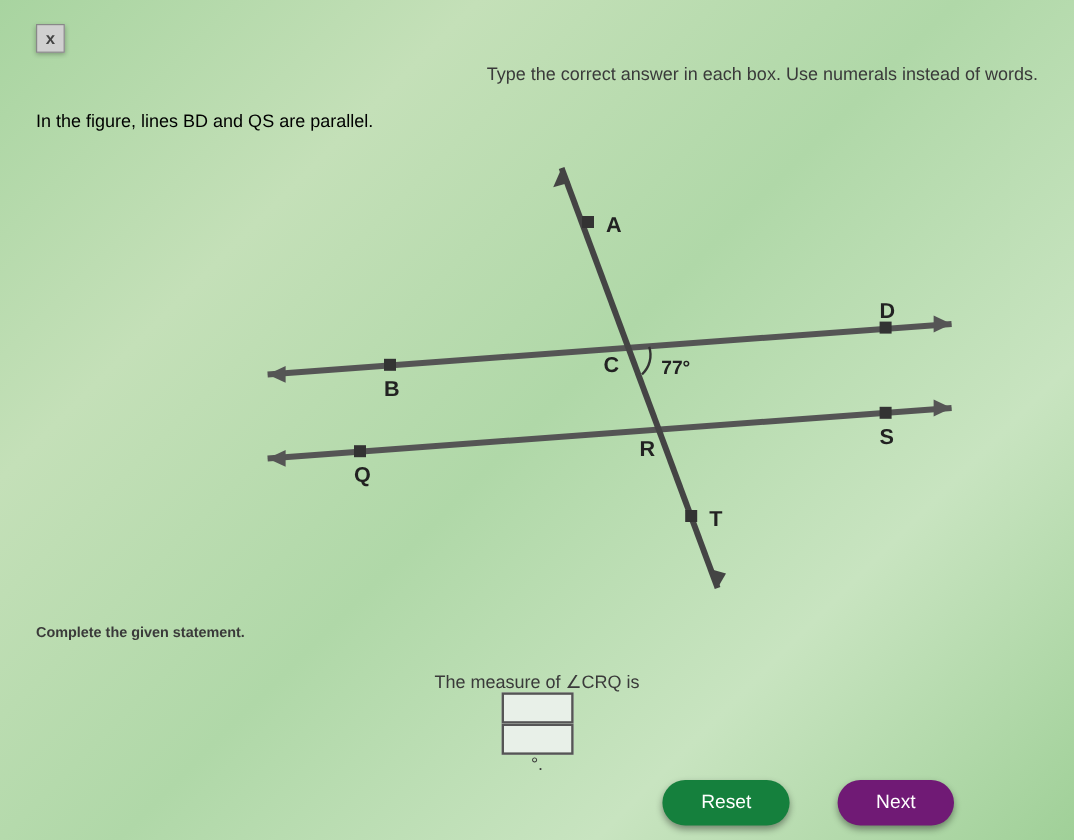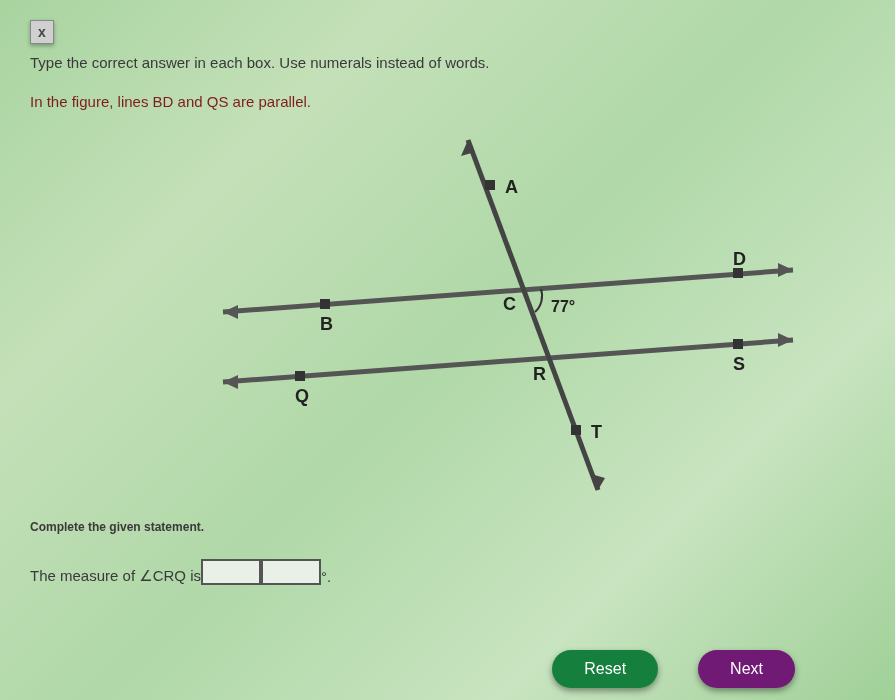--- a/index.html
+++ b/index.html
@@ -31,23 +31,24 @@
       font-size: 14px;
       margin-bottom: 10px;
       box-shadow: 0 2px 4px rgba(0,0,0,0.3);
       cursor: pointer;
     }
     .instruction {
       color: #3a3a3a;
       font-size: 15px;
       margin-bottom: 22px;
       font-weight: 500;
+      text-align: right;
     }
     .context {
-      color: #7f1d1d;
+      color: #000000;
       font-size: 15px;
       margin-bottom: 10px;
       font-weight: 500;
       margin-top: 12px;
     }
     .figure {
       position: relative;
       width: 750px;
       height: 380px;
       margin: 0 auto;
@@ -56,23 +57,24 @@
       color: #3a3a3a;
       font-size: 12px;
       font-weight: 600;
       margin-top: 20px;
       margin-bottom: 25px;
     }
     .answer-line {
       color: #3a3a3a;
       font-size: 15px;
       display: flex;
-      align-items: flex-end;
+      align-items: center;
       gap: 0;
       flex-wrap: wrap;
+      flex-direction: column;
     }
     .answer-box {
       display: inline-block;
       width: 60px;
       height: 26px;
       border: 2px solid #555;
       background: #e8f0e8;
       vertical-align: middle;
     }
     .button-row {

